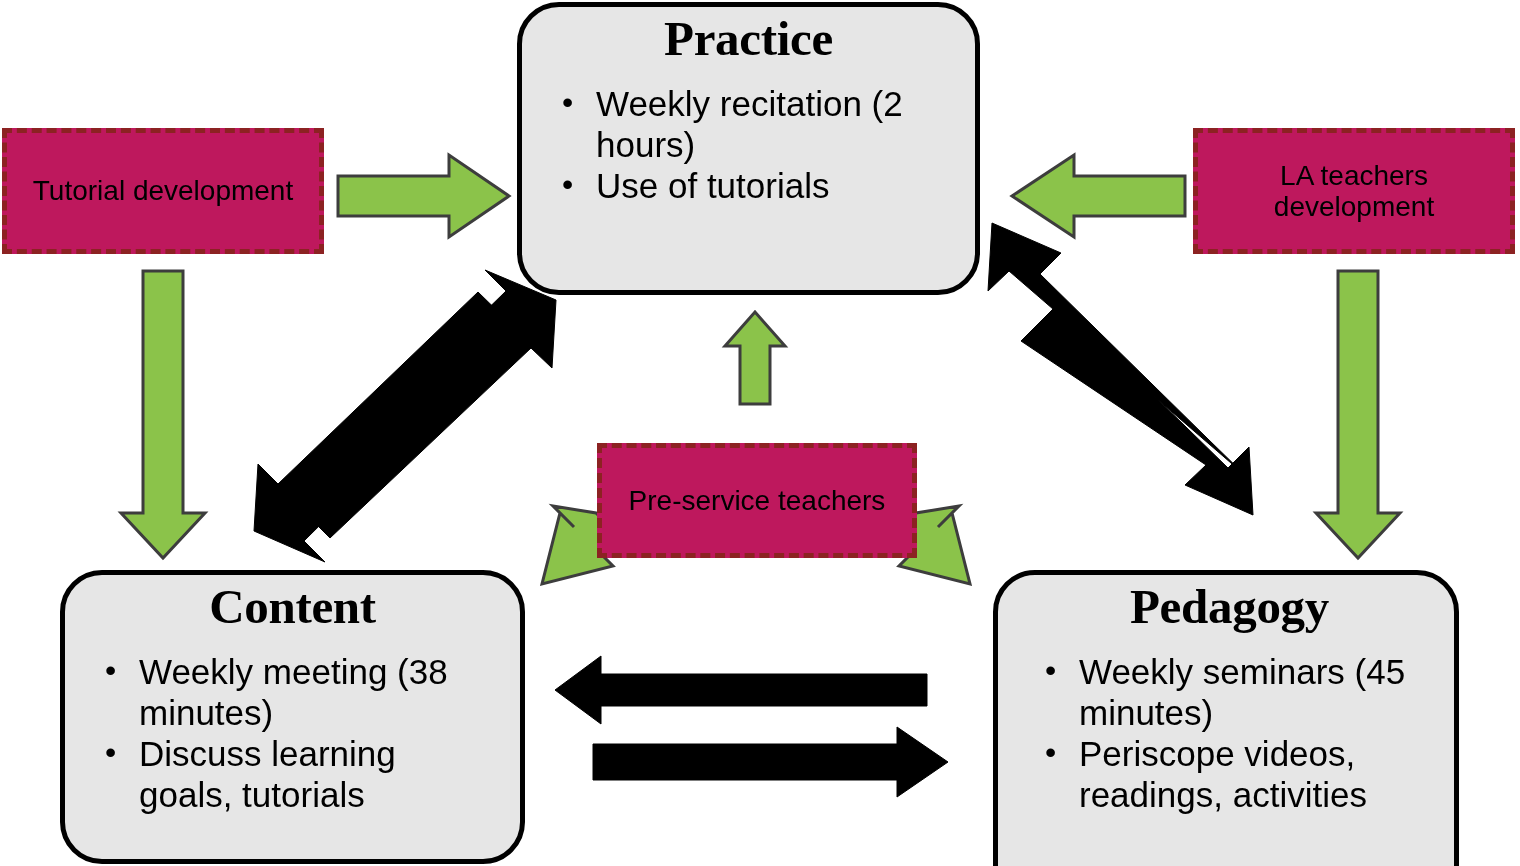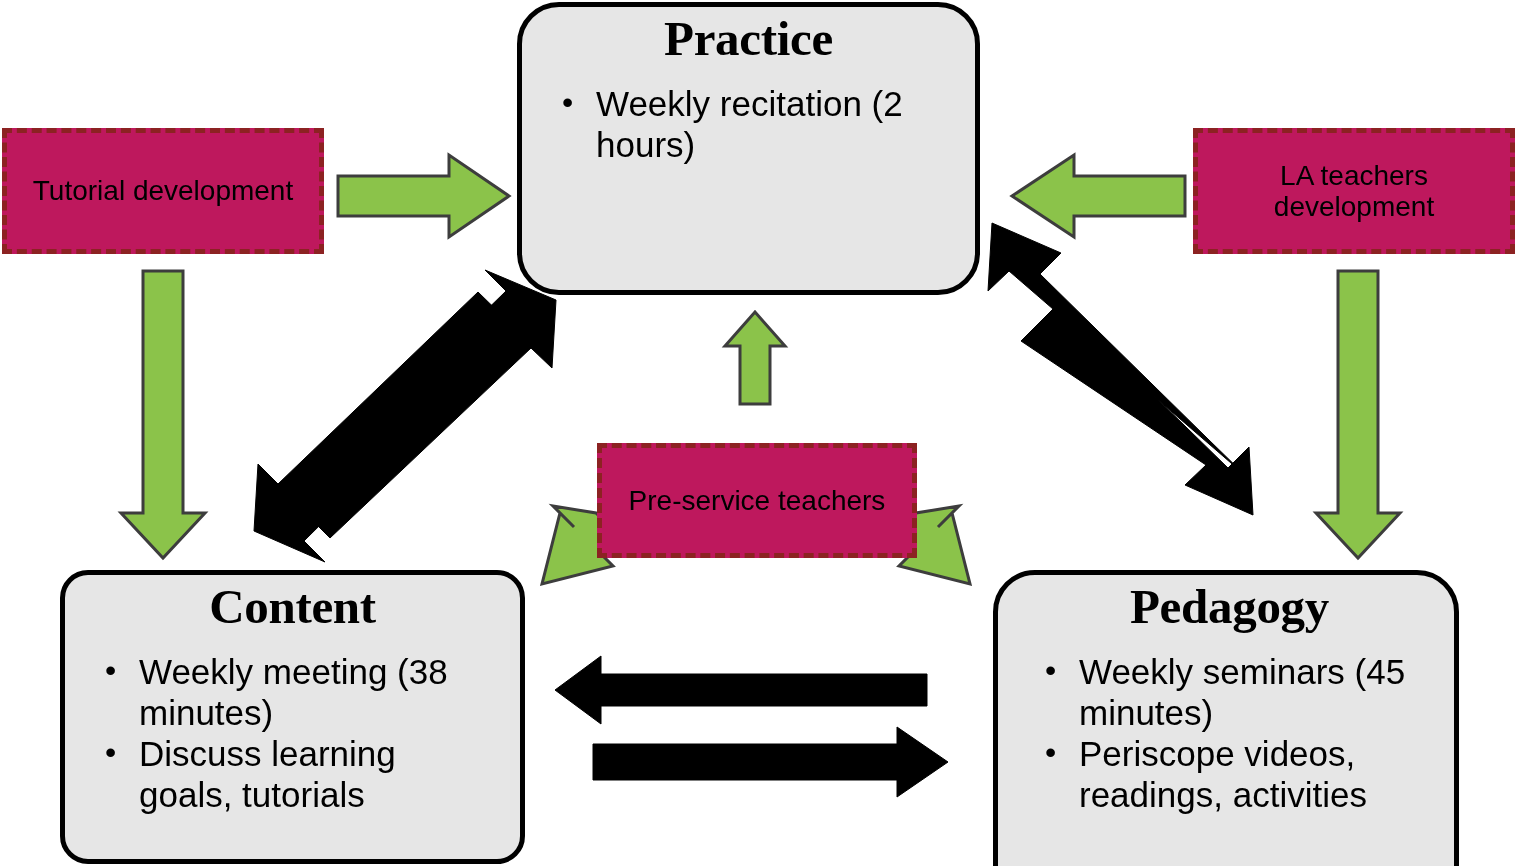--- a/index.html
+++ b/index.html
@@ -130,24 +130,25 @@
 
     <polygon class="k-arrow" points="927,674 601,674 601,656 555,690 601,724 601,706 927,706"></polygon>
 
     <polygon class="k-arrow" points="593,744 897,744 897,727 948,762 897,797 897,780 593,780"></polygon>
   </svg>
 
   <div class="node-box" style="left:517px; top:2px; width:463px; height:293px;">
     <div class="node-title">Practice</div>
     <ul class="bullets">
       <li>Weekly recitation (2 hours)</li>
+      <li>Use of tutorials</li>
     </ul>
   </div>
 
-  <div class="node-box" style="left:60px; top:570px; width:465px; height:294px;border-radius:28px;">
+  <div class="node-box" style="left:60px; top:570px; width:465px; height:294px;">
     <div class="node-title">Content</div>
     <ul class="bullets">
       <li>Weekly meeting (38 minutes)</li>
       <li>Discuss learning goals, tutorials</li>
     </ul>
   </div>
 
   <div class="node-box" style="left:993px; top:570px; width:466px; height:352px;padding-left:21px;">
     <div class="node-title">Pedagogy</div>
     <ul class="bullets">

